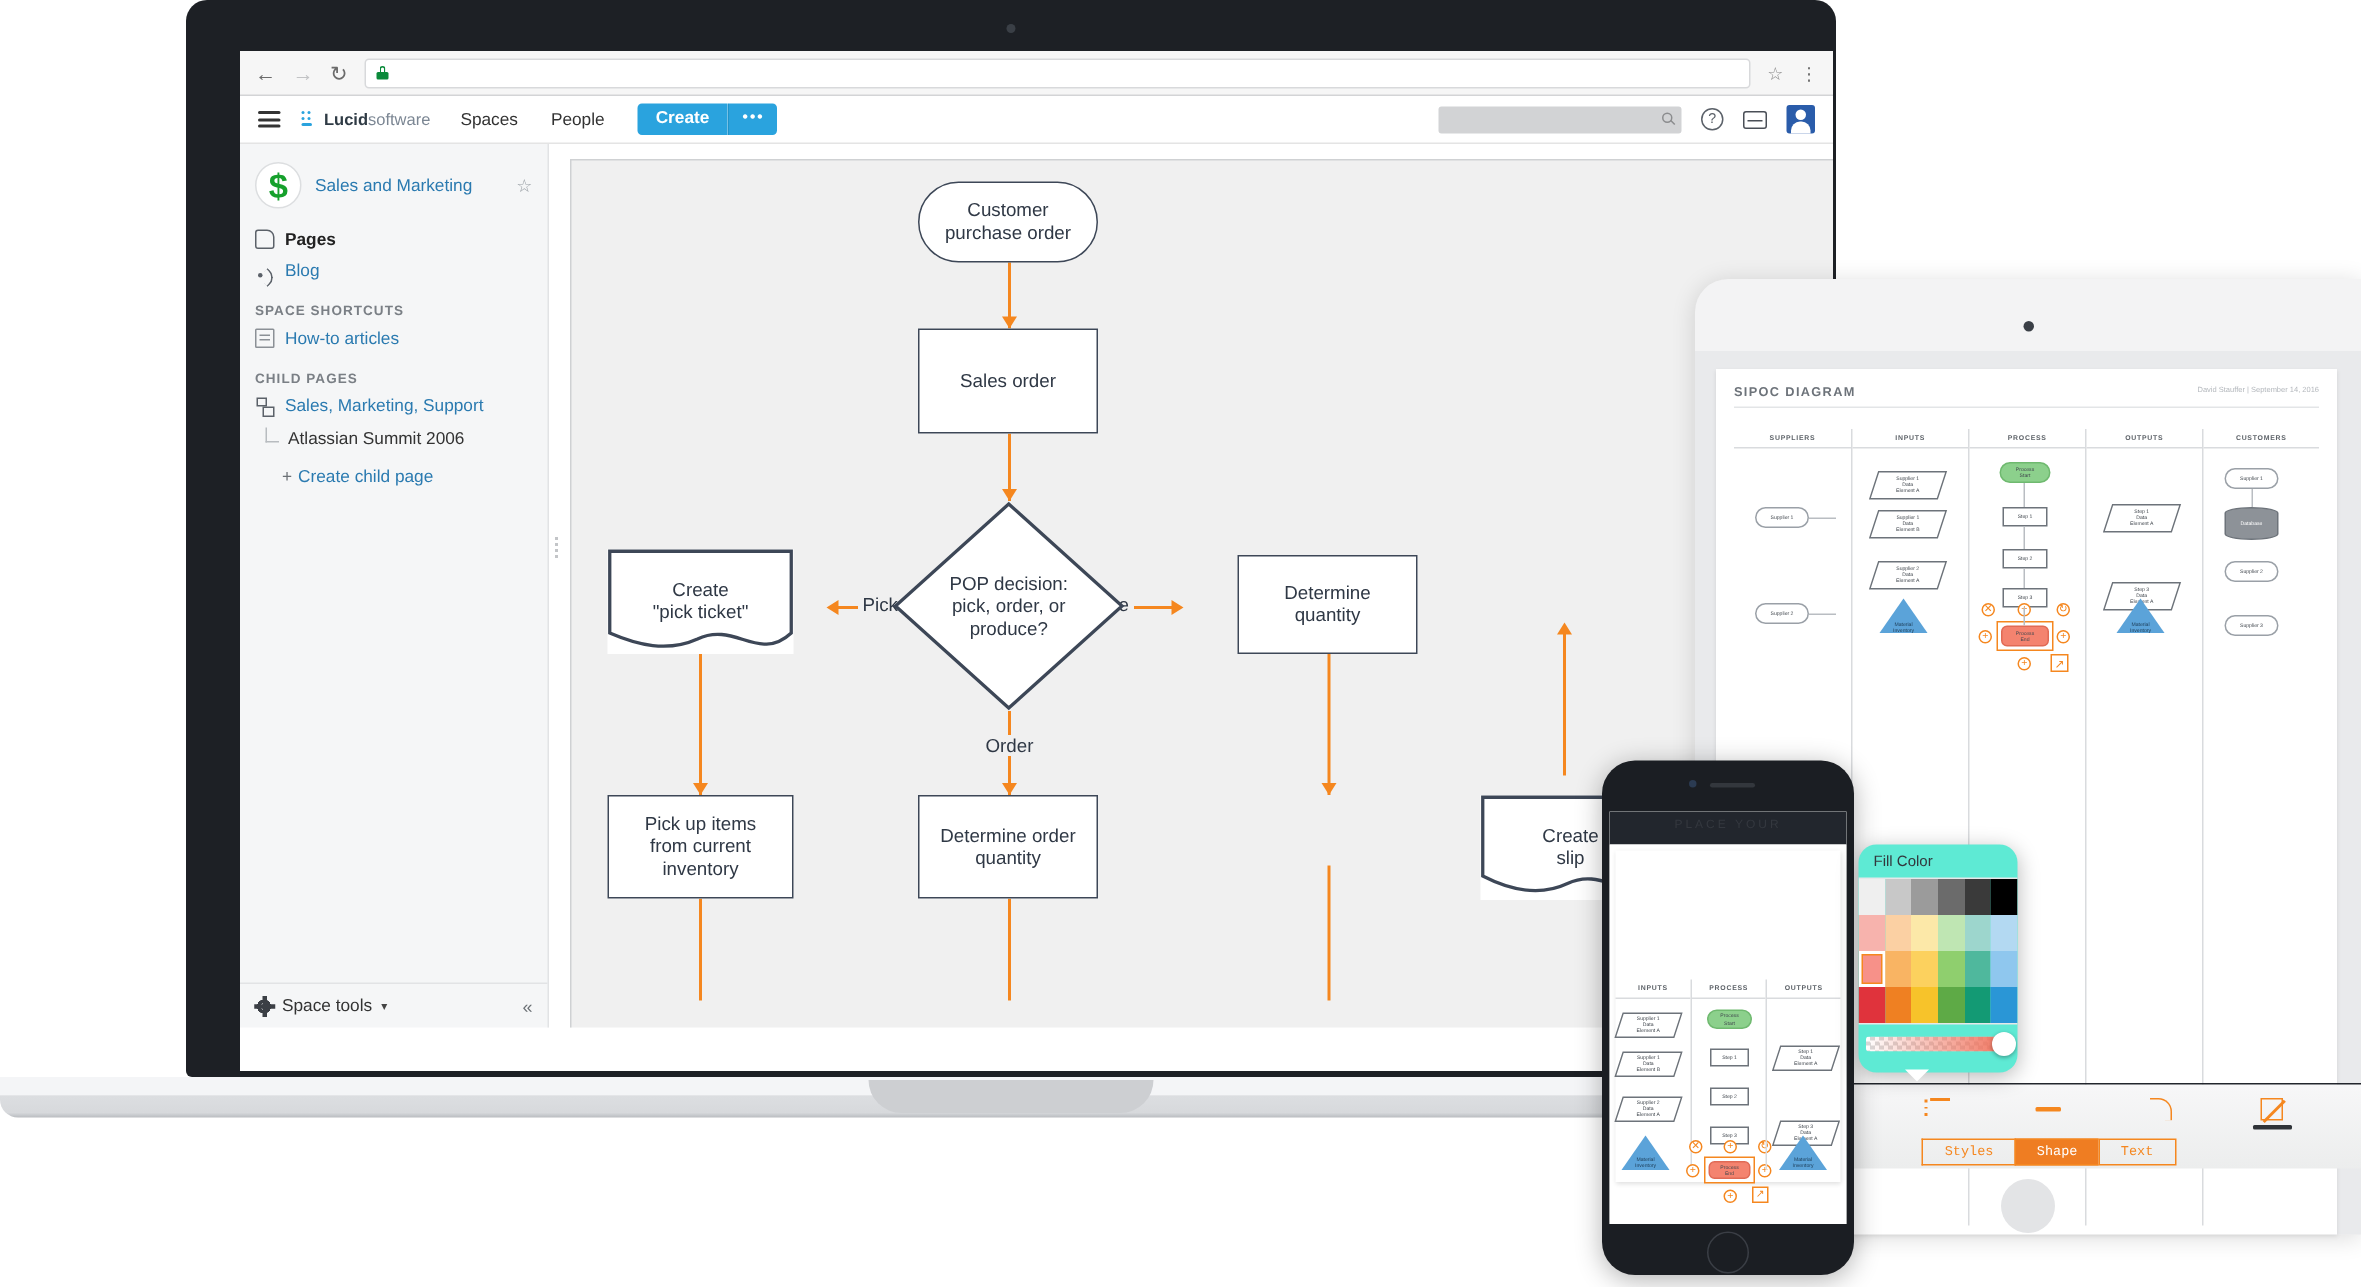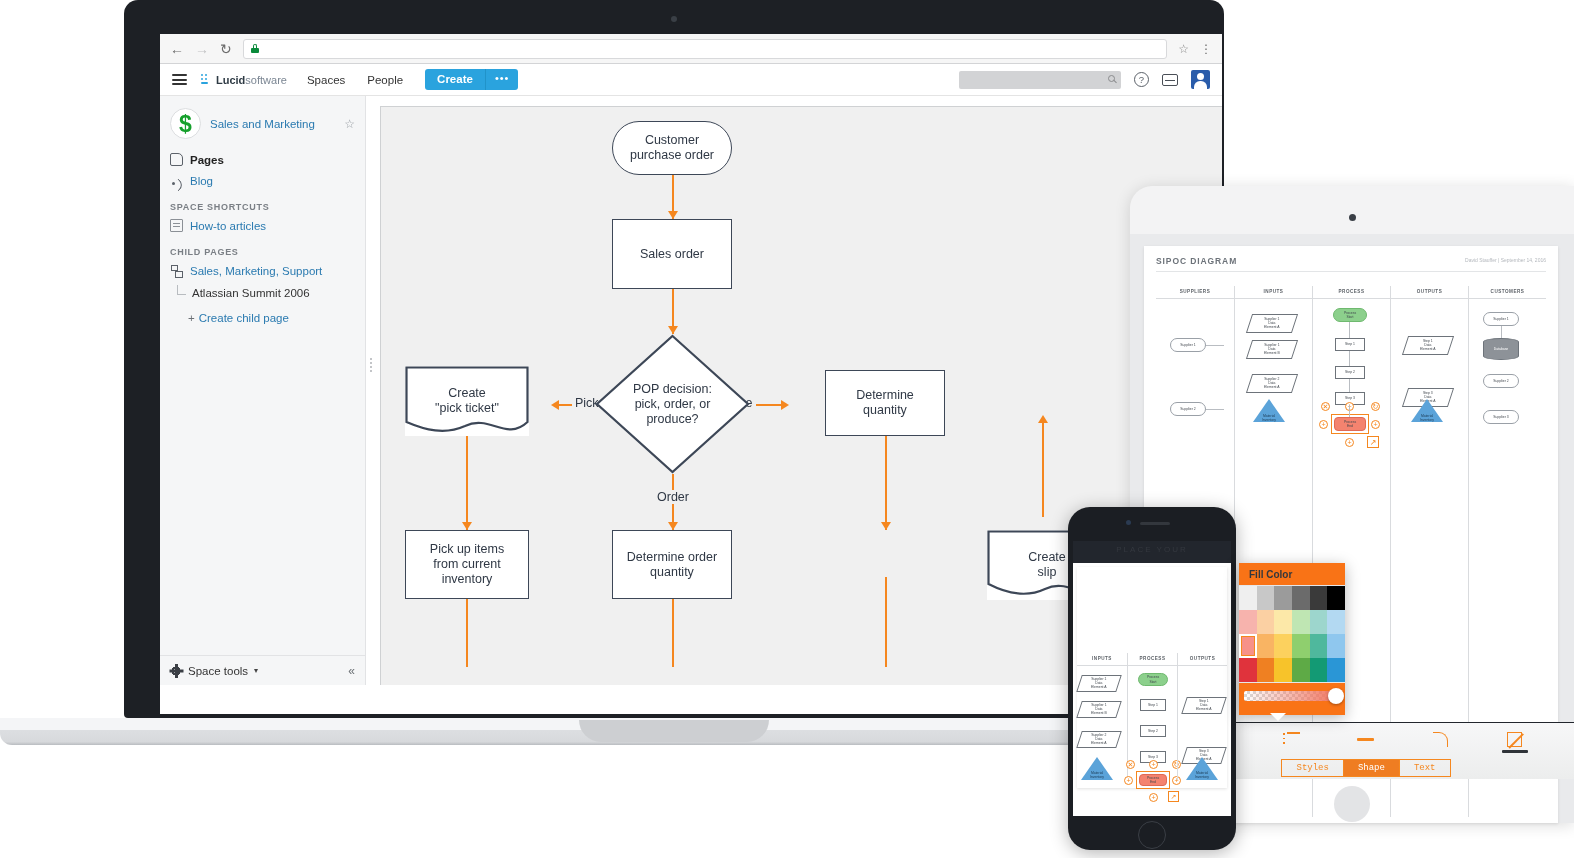--- a/index.html
+++ b/index.html
@@ -241,21 +241,21 @@
   .sp-tri-lbl { position:absolute; font-size:3.4px; color:#1d3c56; text-align:center; line-height:4px; }
   .sp-cyl { background:#8d9298; border:.8px solid #6d737a; border-radius:50%/18%; }
   .sel-box { position:absolute; border:1px solid #f5871f; }
   .handle { position:absolute; width:9px; height:9px; border:1px solid #f5871f; border-radius:50%;
     background:#fff; color:#f5871f; font-size:7px; line-height:8px; text-align:center; }
   .sp-line { position:absolute; background:#b9bdc2; }
   .sp-line.h { height:.8px; } .sp-line.v { width:.8px; }
 
   
   .fill-pop { position:absolute; left:1239px; top:563px; width:106px; height:152px;
-    background:#f97316; border-radius:0; box-shadow:0 3px 14px rgba(0,0,0,.28); overflow:hidden; z-index:40;font-weight:bold;}
+    background:#5eead4; border-radius:12px; box-shadow:0 3px 14px rgba(0,0,0,.28); overflow:hidden; z-index:40;}
   .fill-title { height:23px; display:flex; align-items:center; padding:0 10px;
     font-size:10px; color:#33373d; border-bottom:1px solid #e6e7e9; }
   .swatches { display:grid; grid-template-columns:repeat(6,1fr); }
   .swatch { height:24px; }
   .swatch.sel { box-shadow: inset 0 0 0 2px #fff, inset 0 0 0 3px #f5871f; }
   .alpha-row { height:26px; display:flex; align-items:center; padding:0 5px;
     border-top:1px solid #e6e7e9; }
   .alpha-track { flex:1; height:10px; border-radius:2px;
     background:linear-gradient(90deg, rgba(240,110,90,0) 0%, #f0705a 100%),
       repeating-conic-gradient(#d8d8d8 0% 25%, #fff 0% 50%) 0 0/6px 6px; position:relative; }

